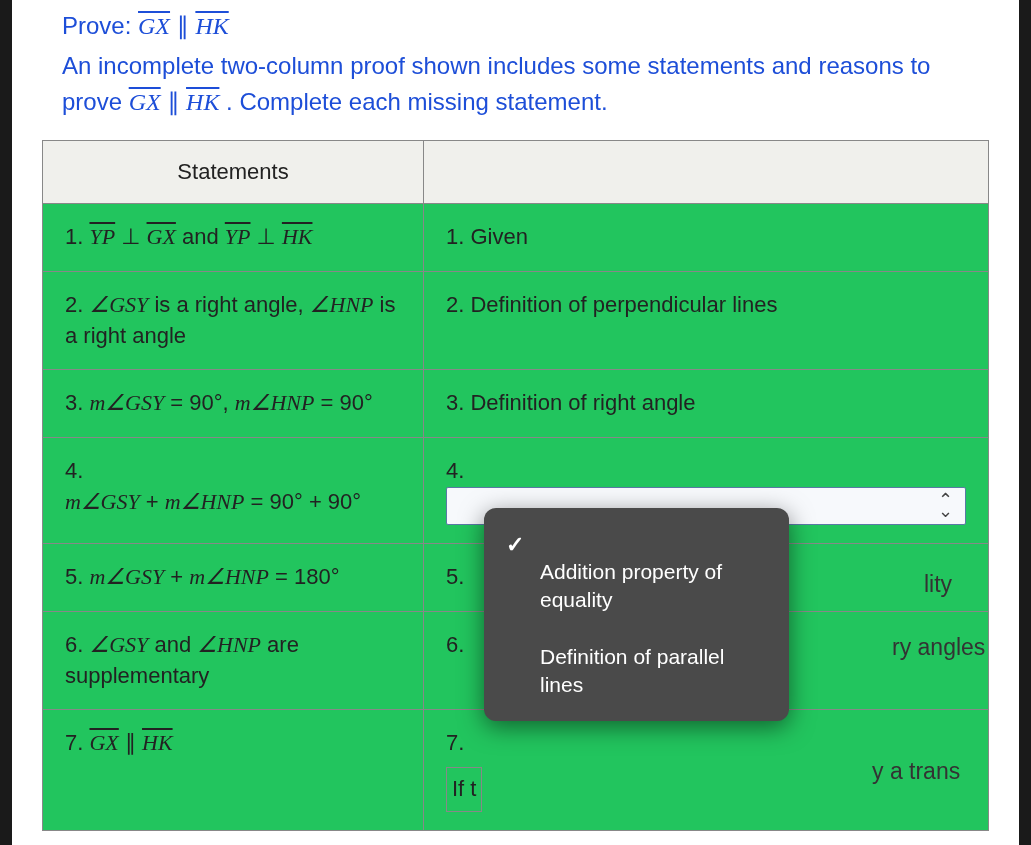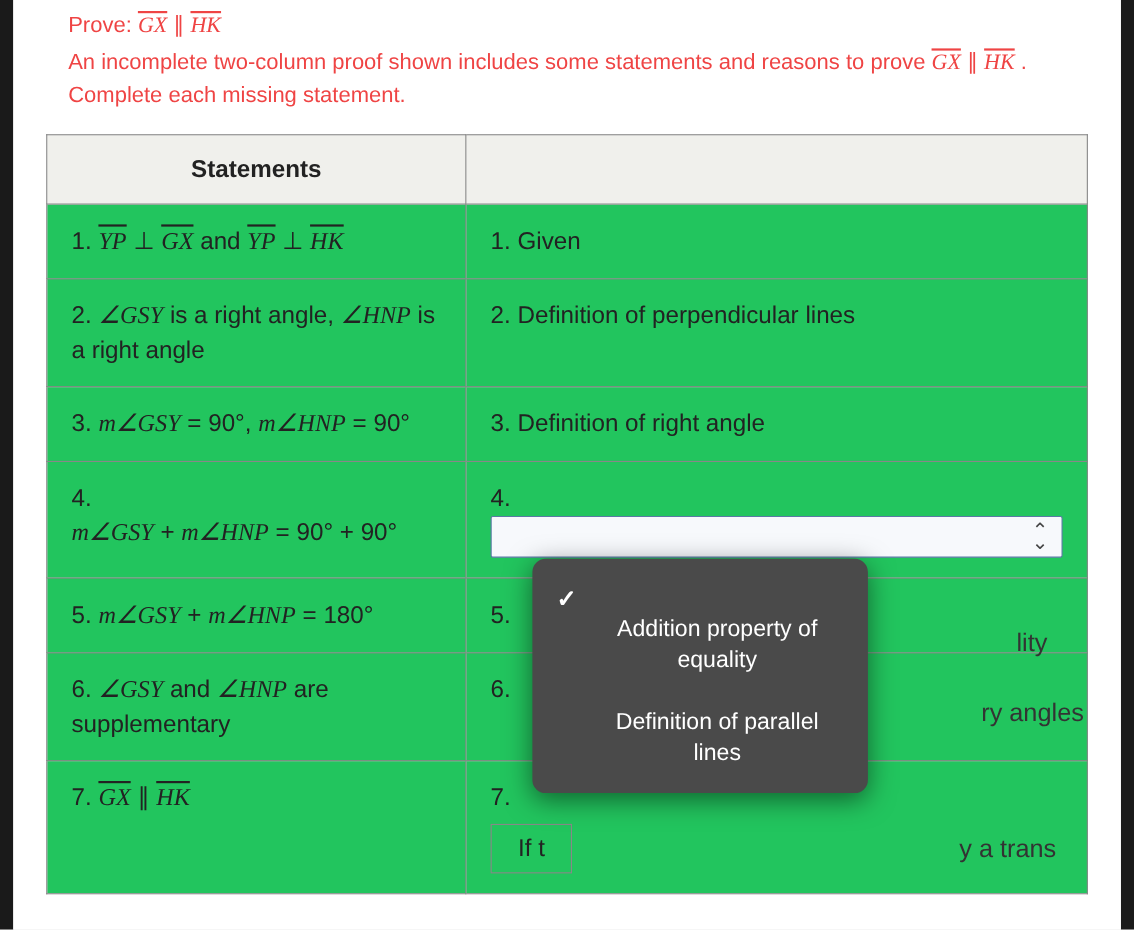--- a/index.html
+++ b/index.html
@@ -13,39 +13,39 @@
       border-left: 12px solid #1a1a1a;
       border-right: 12px solid #1a1a1a;
     }
     .container {
       padding: 0 30px;
       background: #fff;
       height: 100%;
     }
     .header {
       padding: 8px 20px 20px;
-      font-size: 20px;
-      color: #ef4444;
+      font-size: 24px;
+      color: #1d4ed8;
       line-height: 1.5;
     }
     .header .prove-line { margin-bottom: 4px; }
     .overline { text-decoration: overline; font-style: italic; font-family: 'Times New Roman', serif; }
     .math { font-style: italic; font-family: 'Times New Roman', serif; text-align: right; }
     table.proof {
       border-collapse: collapse;
       width: 100%;
       font-size: 22px;
       color: #222;
     }
     table.proof th {
       background: #f0f0ec;
       border: 1px solid #888;
       padding: 18px 22px;
       text-align: center;
-      font-weight: bold;
+      font-weight: normal;
       font-size: 22px;
       margin-top: 28px;
     }
     table.proof td {
       border: 1px solid #888;
       padding: 18px 22px;
       vertical-align: top;
       background: #22c55e;
       line-height: 1.4;
     }
@@ -79,42 +79,41 @@
       box-shadow: 0 6px 24px rgba(0,0,0,0.5);
       font-size: 21px;
       z-index: 10;
       padding: 8px 0;
     }
     .popup-item {
       padding: 14px 25px 14px 56px;
       position: relative;
       line-height: 1.35;
       cursor: pointer;
-      text-align: center;
     }
     .popup-item.selected::before {
       content: "✓";
       position: absolute;
       left: 22px;
       top: 14px;
       font-size: 22px;
       color: #fff;
       font-weight: bold;
     }
     .peek-right {
       position: absolute;
       color: #333;
       font-size: 23px;
       z-index: 1;
       white-space: nowrap;
     }
     .ift-box {
       display: inline-block;
       border: 1px solid #888;
-      padding: 6px 24px;
+      padding: 6px 5px;
       margin-top: 8px;
     }
   </style>
 </head>
 <body>
 
 <div class="container">
   <div class="header">
     <div class="prove-line">
       <span>Prove: </span>

